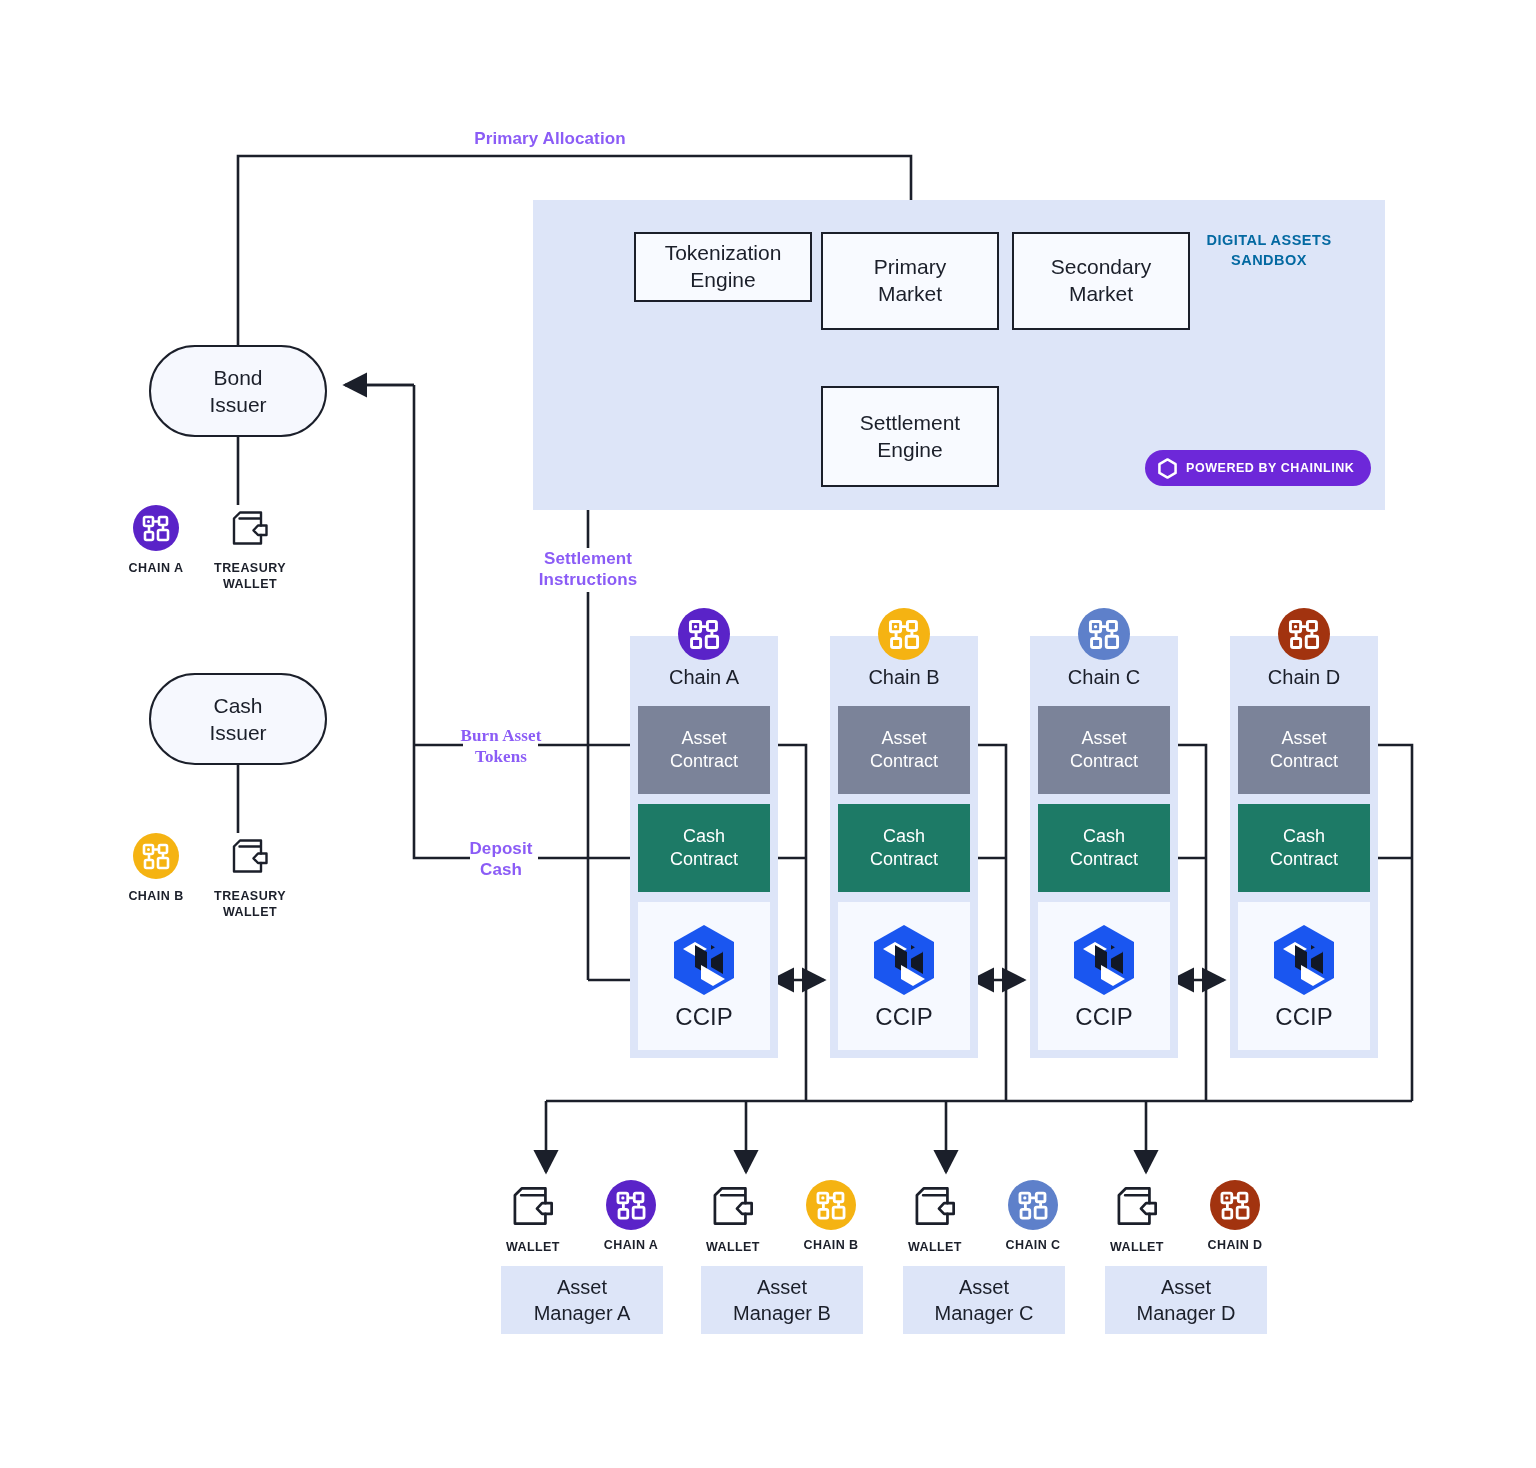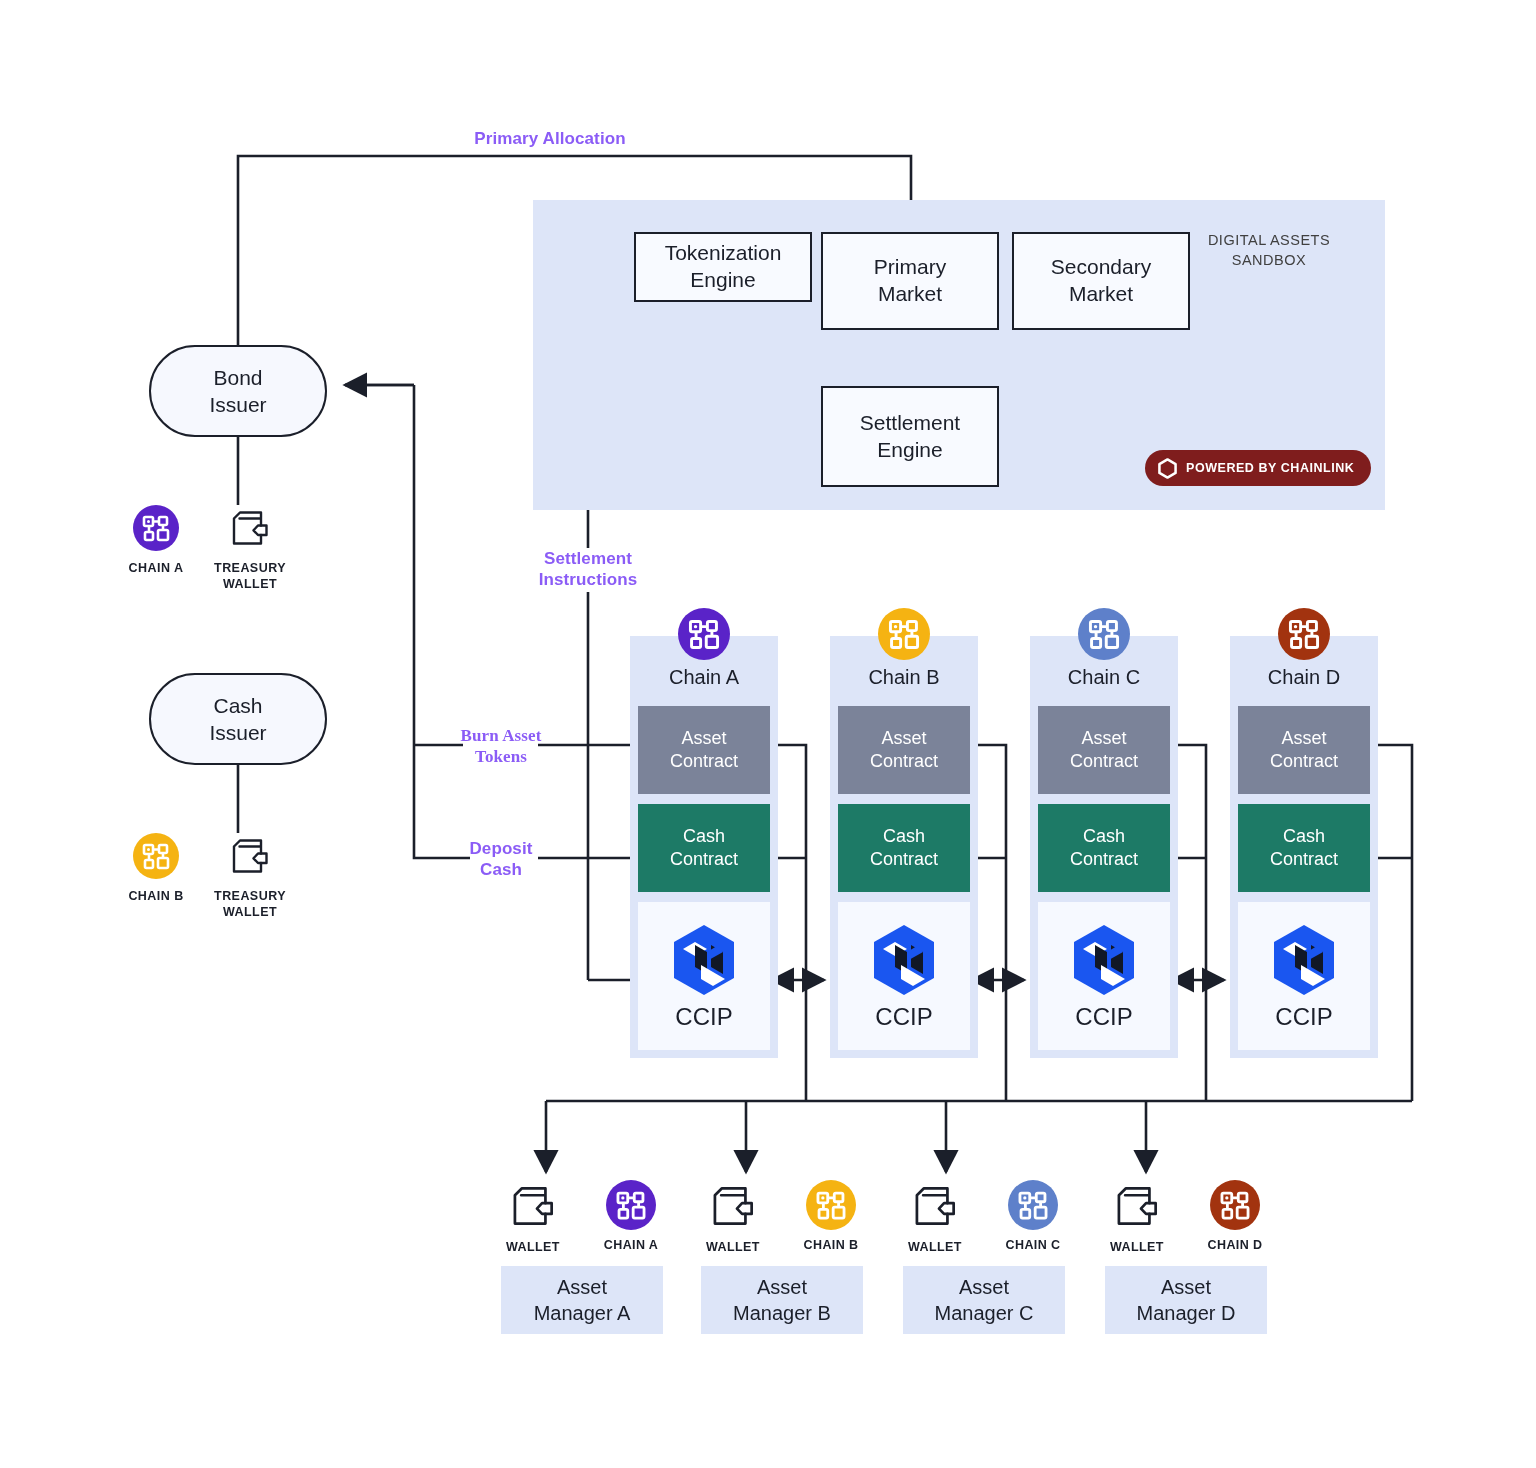--- a/index.html
+++ b/index.html
@@ -25,26 +25,26 @@
     position:absolute; left:533px; top:200px; width:852px; height:310px;
     background:#dde5f8;
   }
   .sb-box {
     position:absolute; background:#f8faff; border:2.5px solid #1b1f2a;
     display:flex; align-items:center; justify-content:center; text-align:center;
     font-size:21px; line-height:1.28; color:#1b1f2a;
   }
   #sb-title {
     position:absolute; right:26px; top:31px; width:180px; text-align:center;
-    font-size:14.5px; font-weight:400; letter-spacing:.5px; line-height:1.35;
-    color:#404040;
+    font-size:14.5px; font-weight:700; letter-spacing:.5px; line-height:1.35;
+    color:#0369a1;
   }
   #chainlink-badge {
     position:absolute; left:612px; top:250px;
-    height:36px; border-radius:18px; background:#7f1d1d;
+    height:36px; border-radius:18px; background:#6d28d9;
     display:flex; align-items:center; gap:9px; padding:0 17px 0 13px;
   }
   #chainlink-badge .cl-txt {
     color:#fff; font-size:12.5px; font-weight:700; letter-spacing:.55px; white-space:nowrap;
   }
 
   
   .issuer {
     position:absolute; width:178px; height:92px; border-radius:46px;
     background:#f6f8fe; border:2.5px solid #1b1f2a;

